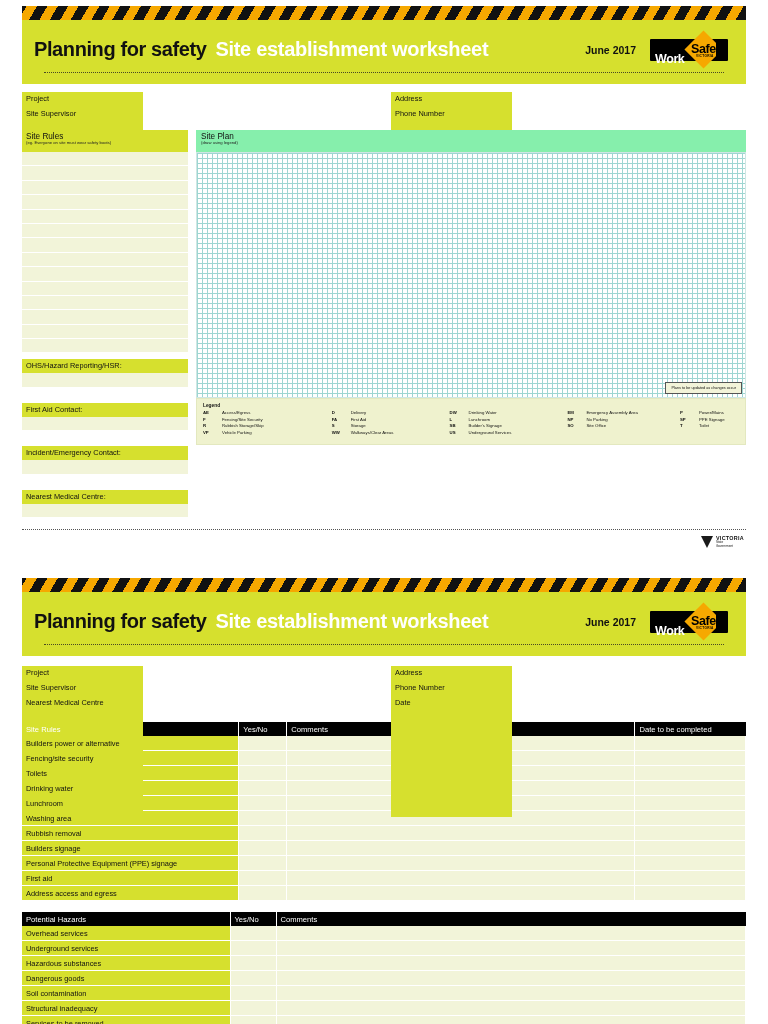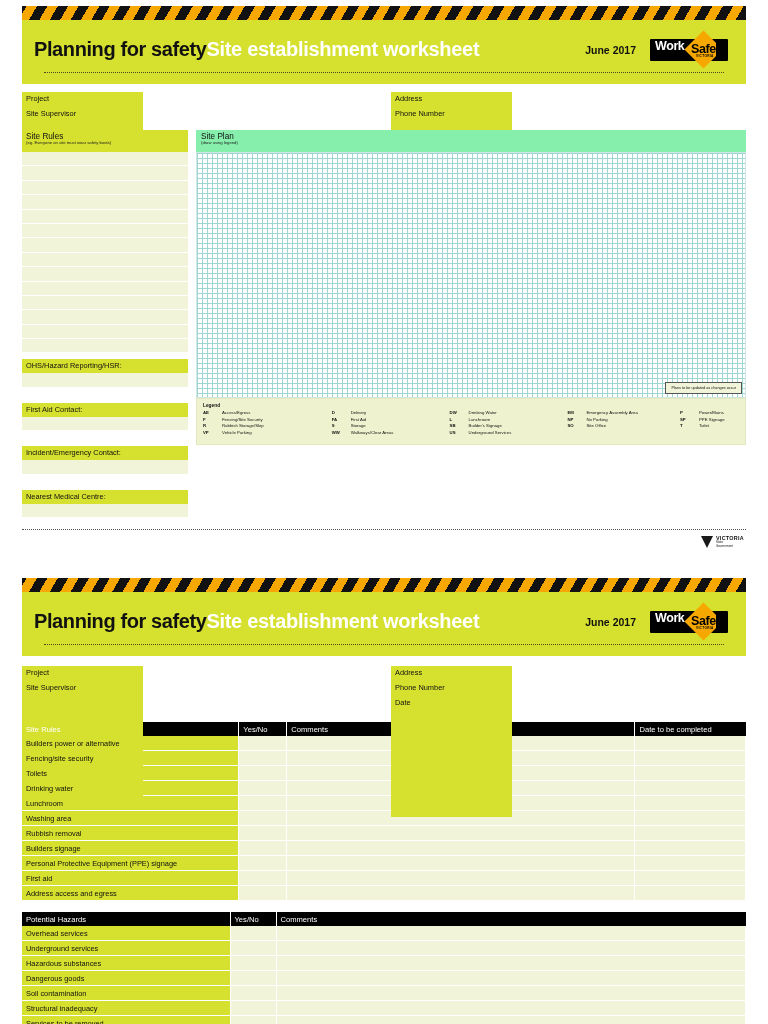--- a/index.html
+++ b/index.html
@@ -33,21 +33,21 @@
     align-items: center;
     padding: 11px 22px 4px 22px;
     height: 52px;
   }
   .hdr-title-1 {
     font-size: 20px; font-weight: bold; color: #111111;
     letter-spacing: -0.4px; white-space: nowrap;
   }
   .hdr-title-2 {
     font-size: 20px; font-weight: bold; color: #ffffff;
-    letter-spacing: -0.3px; white-space: nowrap;
+    margin-left: 9px; letter-spacing: -0.3px; white-space: nowrap;
   }
   .hdr-date {
     margin-left: auto; font-size: 10.5px; font-weight: bold; color: #111111;
     padding-right: 14px; white-space: nowrap;
   }
   .hdr-rule {
     border-bottom: 1px dotted #4a4a22;
     margin: 0 22px 0 22px;
     height: 1px;
   }
@@ -56,21 +56,21 @@
   
   .ws-logo {
     position: relative; width: 84px; height: 28px; flex: 0 0 auto;
   }
   .ws-black {
     position: absolute; left: 0; top: 3px;
     width: 78px; height: 22px; background: #000000;
     border-radius: 1px;
   }
   .ws-word {
-    position: absolute; left: 5px; top: 3px;
+    position: absolute; left: 5px; top: 16px;
     color: #ffffff; font-size: 12.5px; font-weight: bold;
     letter-spacing: -0.4px;
   }
   .ws-diamond {
     position: absolute; left: 40px; top: 0px;
     width: 27px; height: 27px; background: #F6A800;
     transform: rotate(45deg);
   }
   .ws-safe {
     position: absolute; left: 41px; top: 6px;
@@ -440,20 +440,24 @@
   <div class="fields-wrap" style="padding-top:10px;">
     <div class="fields-col">
       <div class="f-row">
         <div class="f-label">Project</div>
         <div class="f-input"></div>
       </div>
       <div class="f-row">
         <div class="f-label">Site Supervisor</div>
         <div class="f-input"></div>
       </div>
+      <div class="f-row">
+        <div class="f-label">Nearest Medical Centre</div>
+        <div class="f-input"></div>
+      </div>
     </div>
     <div class="fields-col">
       <div class="f-row">
         <div class="f-label">Address</div>
         <div class="f-input"></div>
       </div>
       <div class="f-row">
         <div class="f-label">Phone Number</div>
         <div class="f-input"></div>
       </div>

